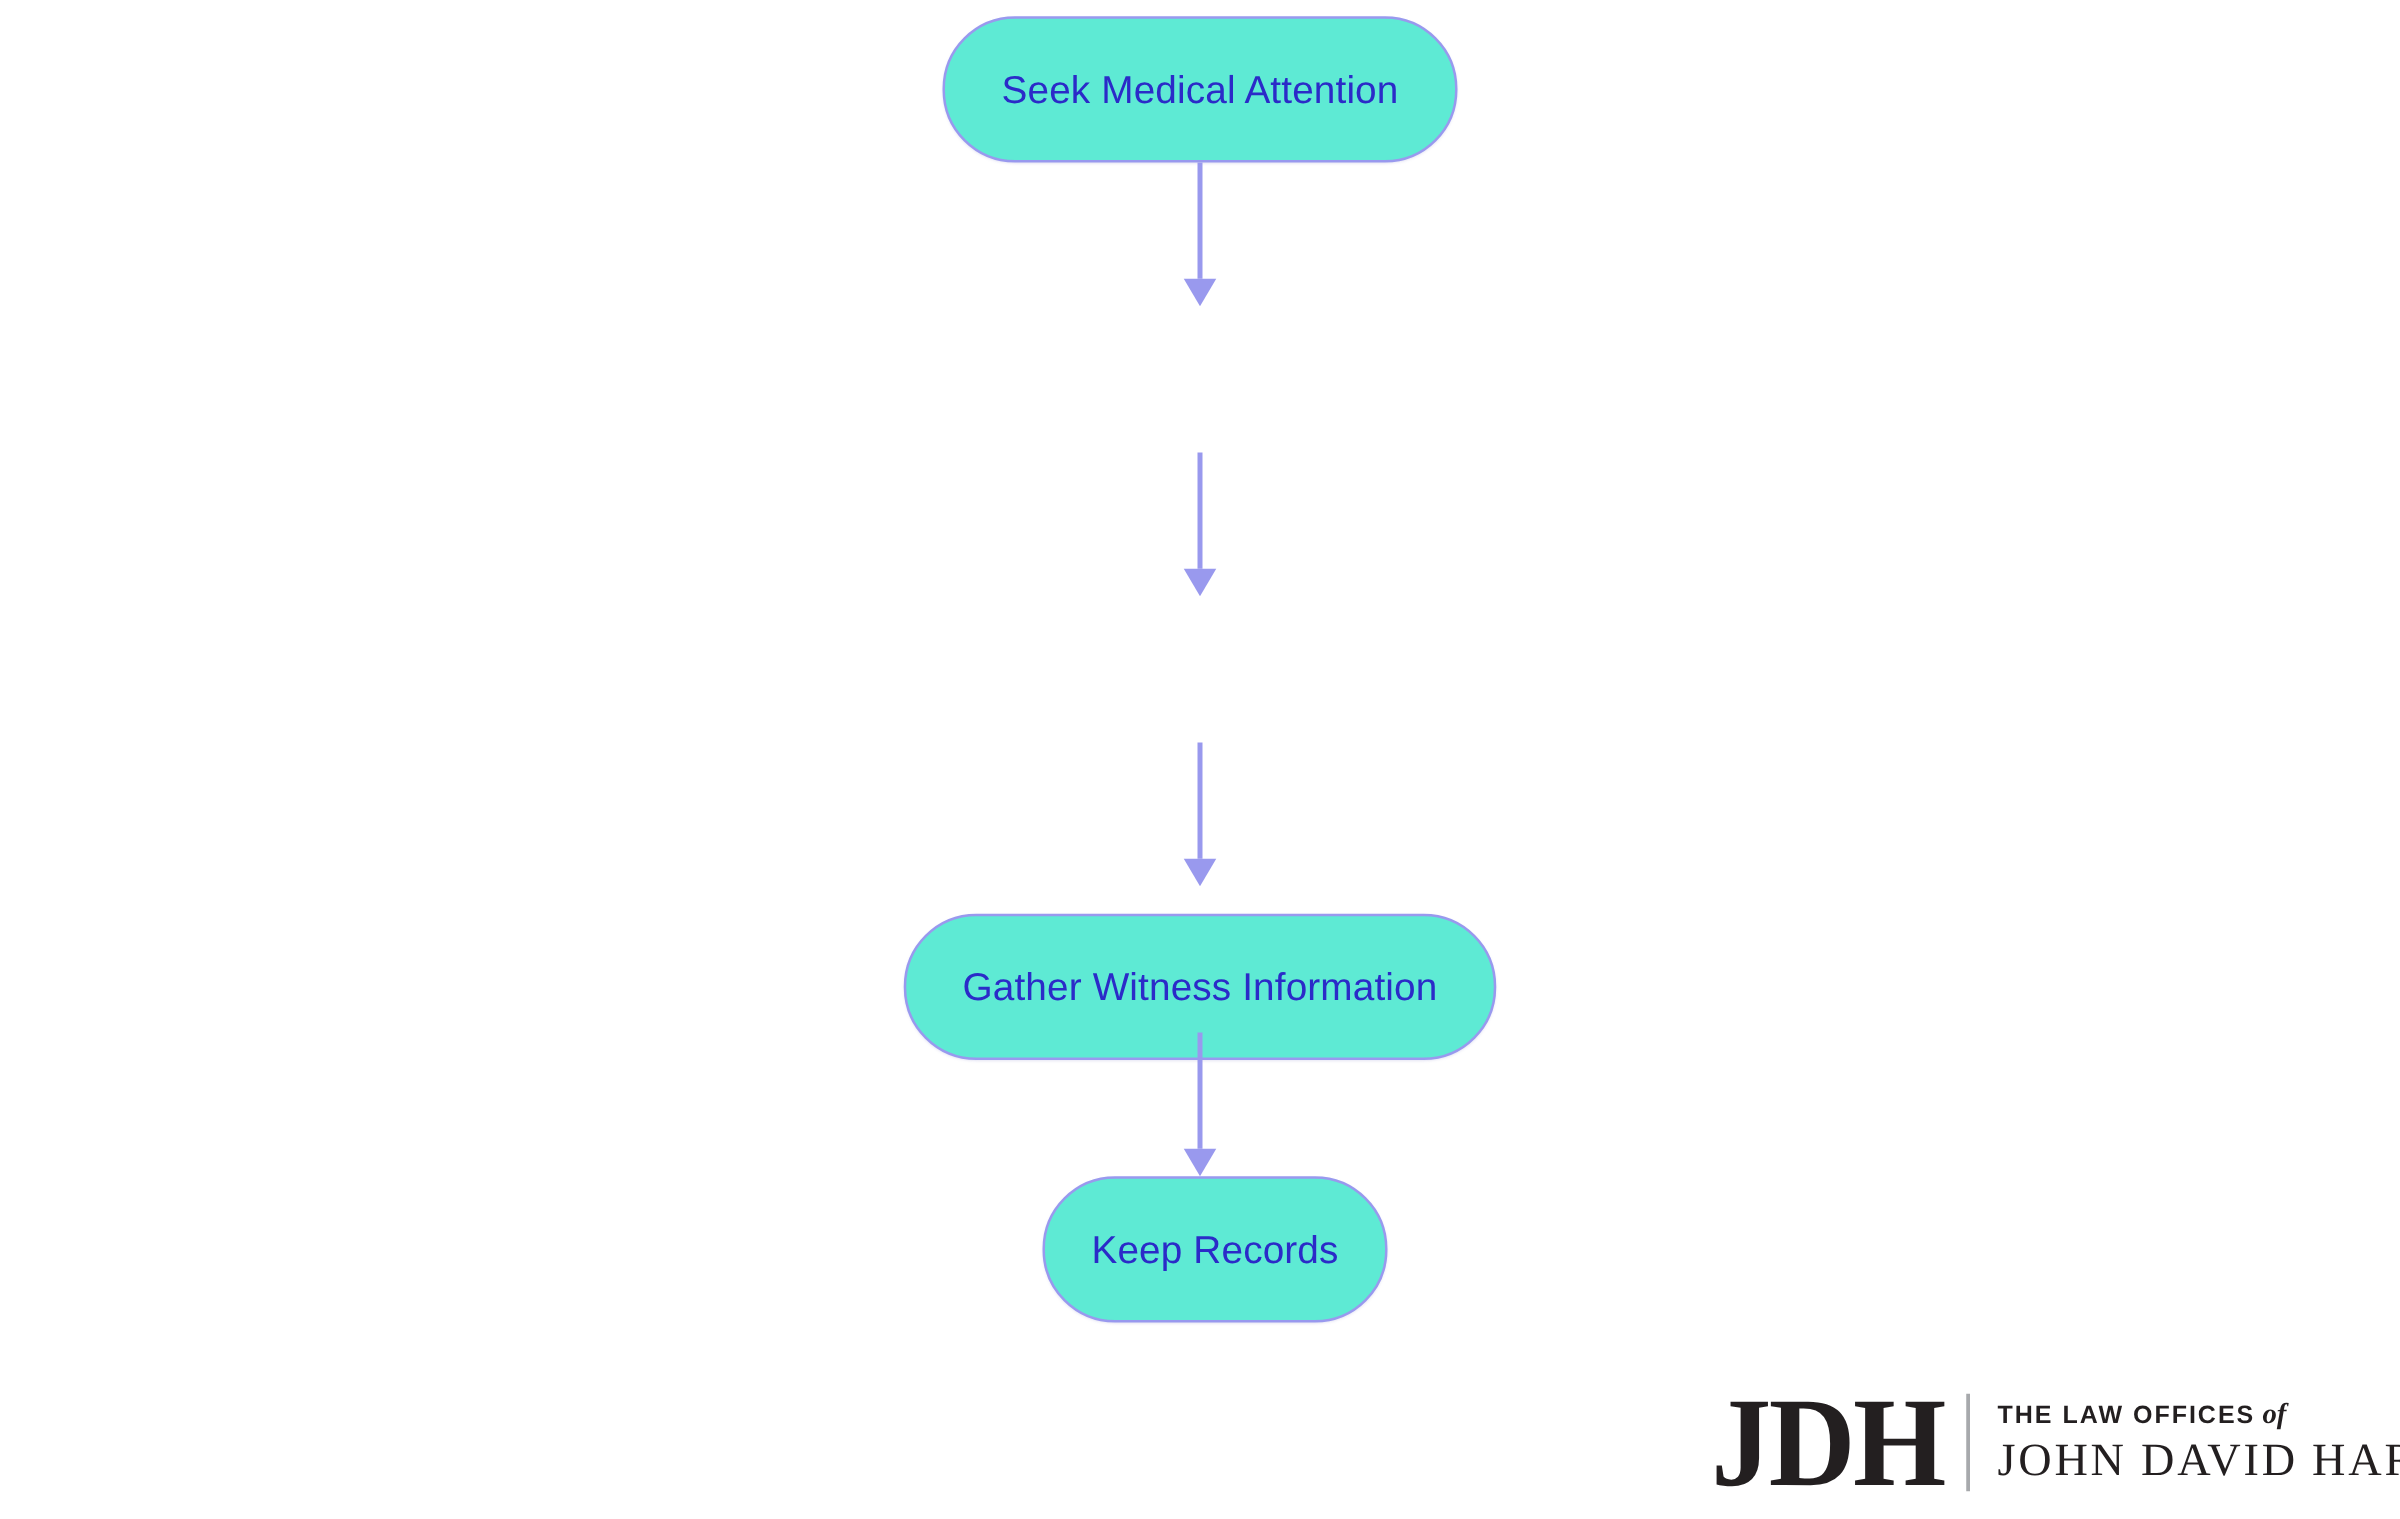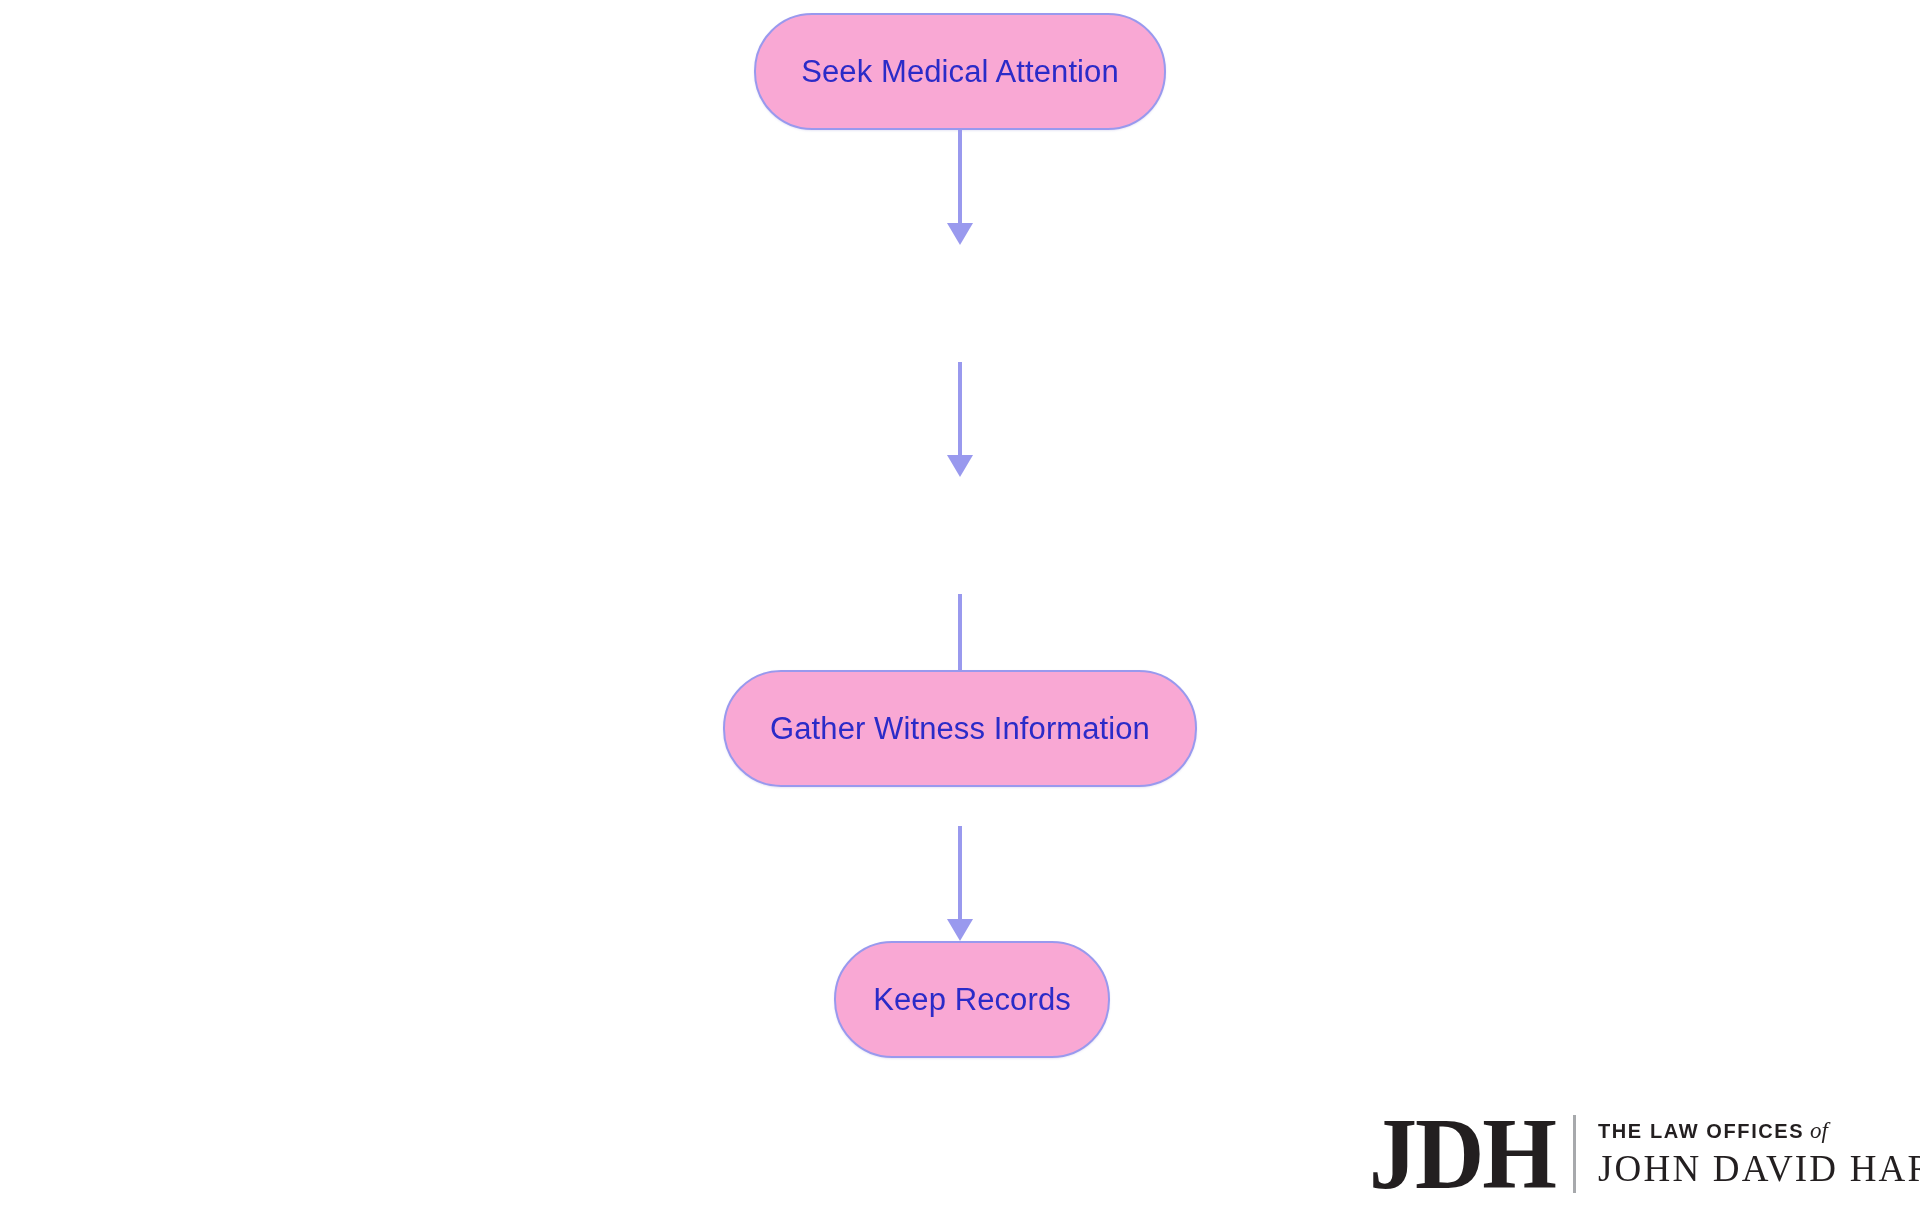--- a/index.html
+++ b/index.html
@@ -39,21 +39,21 @@
     width: 1920px;
     height: 117px;
     display: flex;
     align-items: center;
     justify-content: center;
   }
 
   .node {
     box-sizing: border-box;
     height: 117px;
-    background: #f9a8d4;
+    background: #5eead4;
     border: 2px solid #9999ee;
     border-radius: 58px;
     display: flex;
     align-items: center;
     justify-content: center;
     padding: 0 34px;
     box-shadow: 0 1px 2px rgba(120,120,200,0.18);
     text-align: right;
   }
 
@@ -135,21 +135,21 @@
     font-size: 20px;
     font-weight: 600;
     letter-spacing: 1.6px;
     color: #231f20;
     line-height: 1.25;
     white-space: nowrap;
   }
   .logo-of {
     font-family: "Liberation Serif", serif;
     font-style: italic;
-    font-weight: 400;
+    font-weight: 700;
     font-size: 23px;
     letter-spacing: 0;
   }
   .logo-line-bottom {
     font-family: "Liberation Serif", serif;
     font-size: 37px;
     font-weight: 400;
     letter-spacing: 2.2px;
     color: #231f20;
     line-height: 1.15;
@@ -180,21 +180,21 @@
       <div class="conn-line"></div>
       <div class="conn-head"></div>
     </div>
 
 
     <div class="connector" style="top:594px;">
       <div class="conn-line"></div>
       <div class="conn-head"></div>
     </div>
 
-    <div class="flow-row" style="top:670px;">
+    <div class="flow-row" style="top:731px;">
       <div class="node node-w4">
         <span class="node-label">Gather Witness Information</span>
       </div>
     </div>
 
     <div class="connector" style="top:826px;">
       <div class="conn-line"></div>
       <div class="conn-head"></div>
     </div>
 

